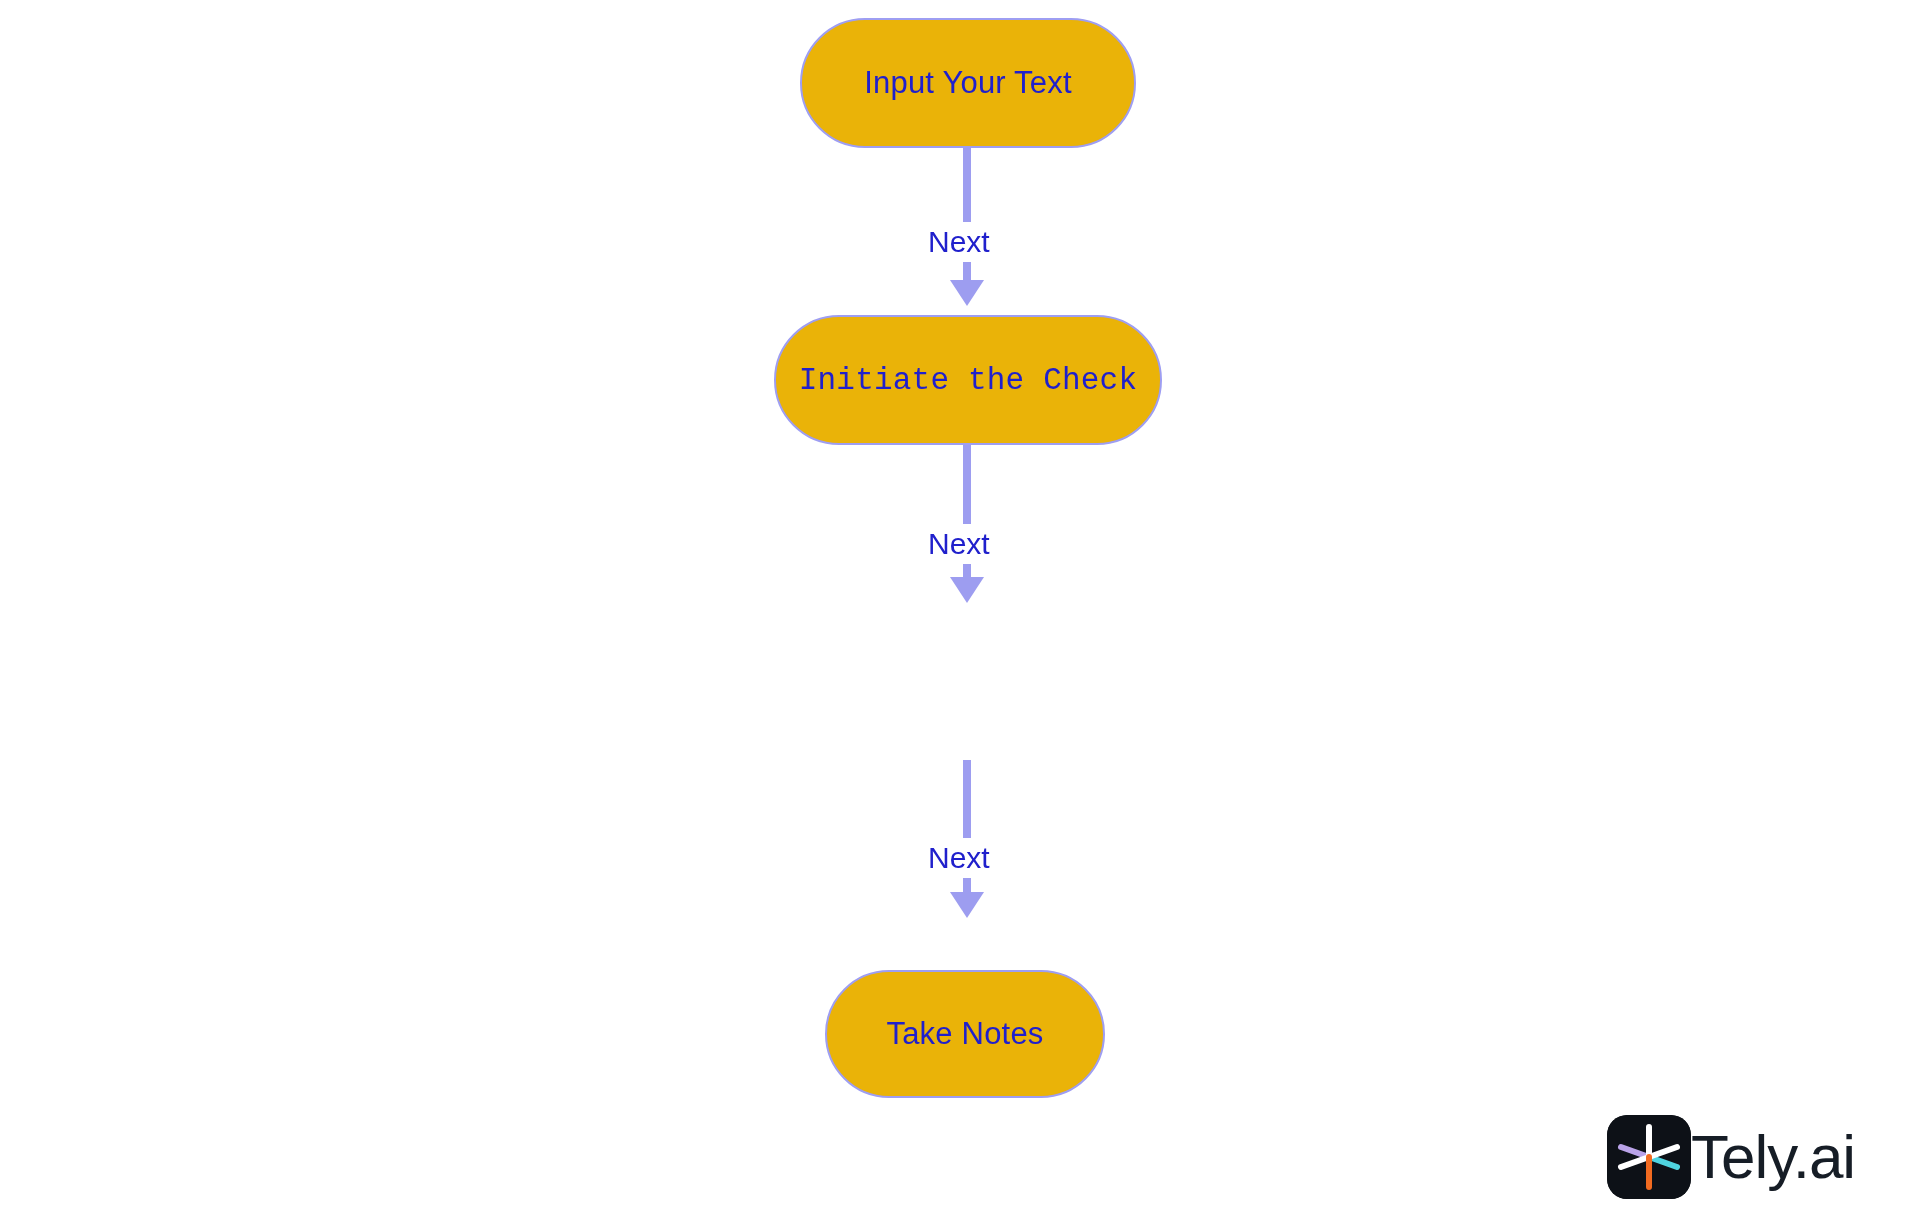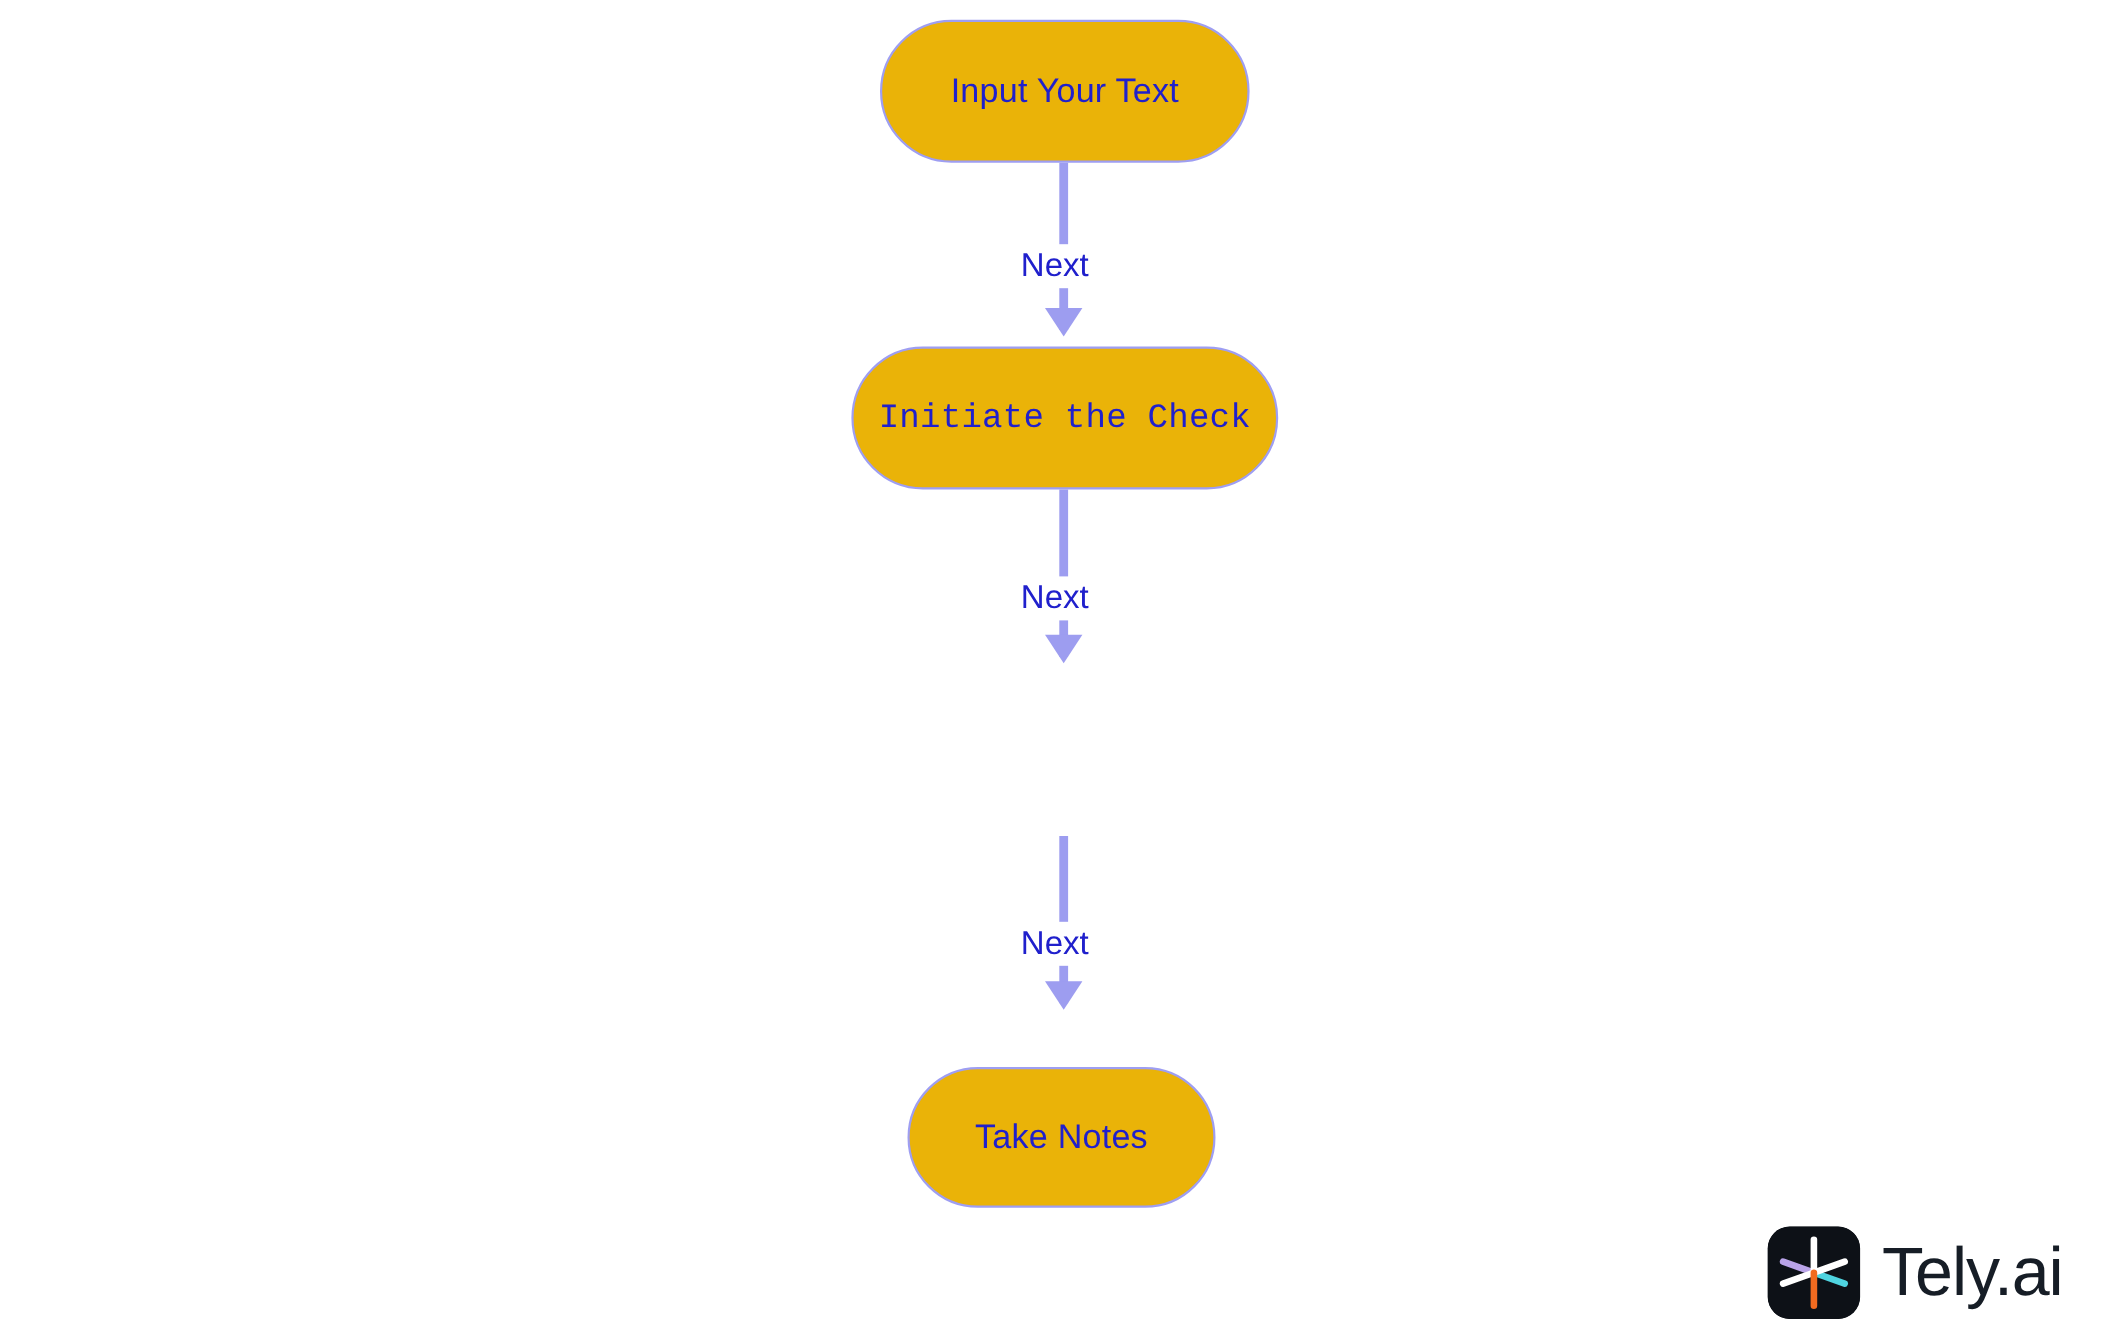--- a/index.html
+++ b/index.html
@@ -93,21 +93,20 @@
   .label-2 { left: 920px; top: 524px; }
   .label-3 { left: 920px; top: 838px; }
 
   
   #logo {
     position: absolute;
     left: 1607px;
     top: 1115px;
     display: flex;
     align-items: center;
-    gap: 20px;
     text-align: center;
   }
   #logo-mark {
     width: 84px;
     height: 84px;
     border-radius: 20px;
     background: #0d1117;
     display: block;
   }
   #logo-word {

